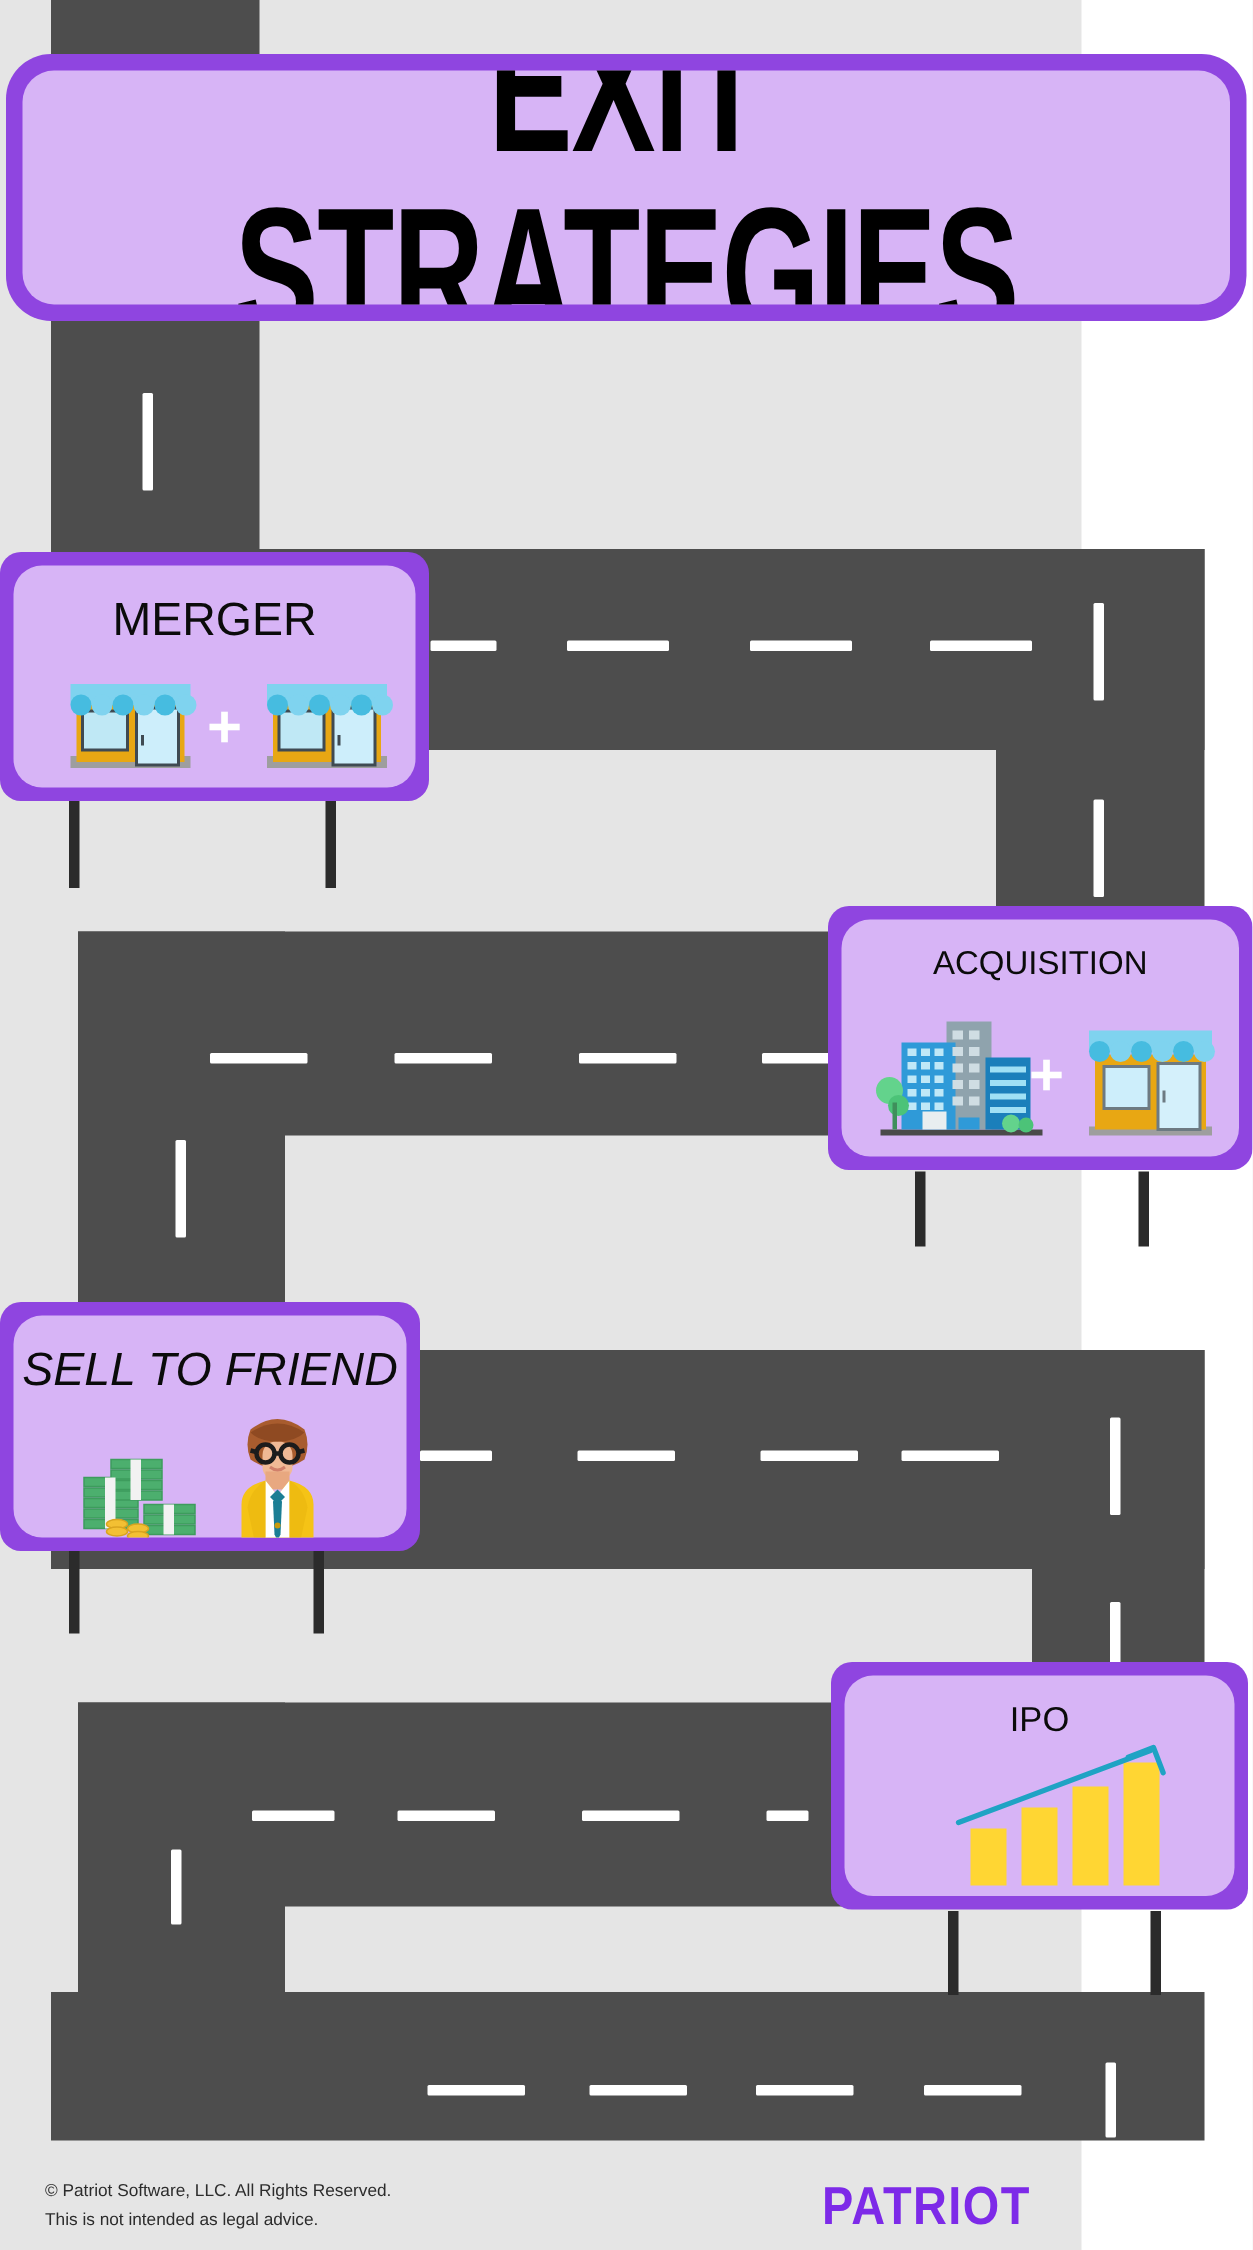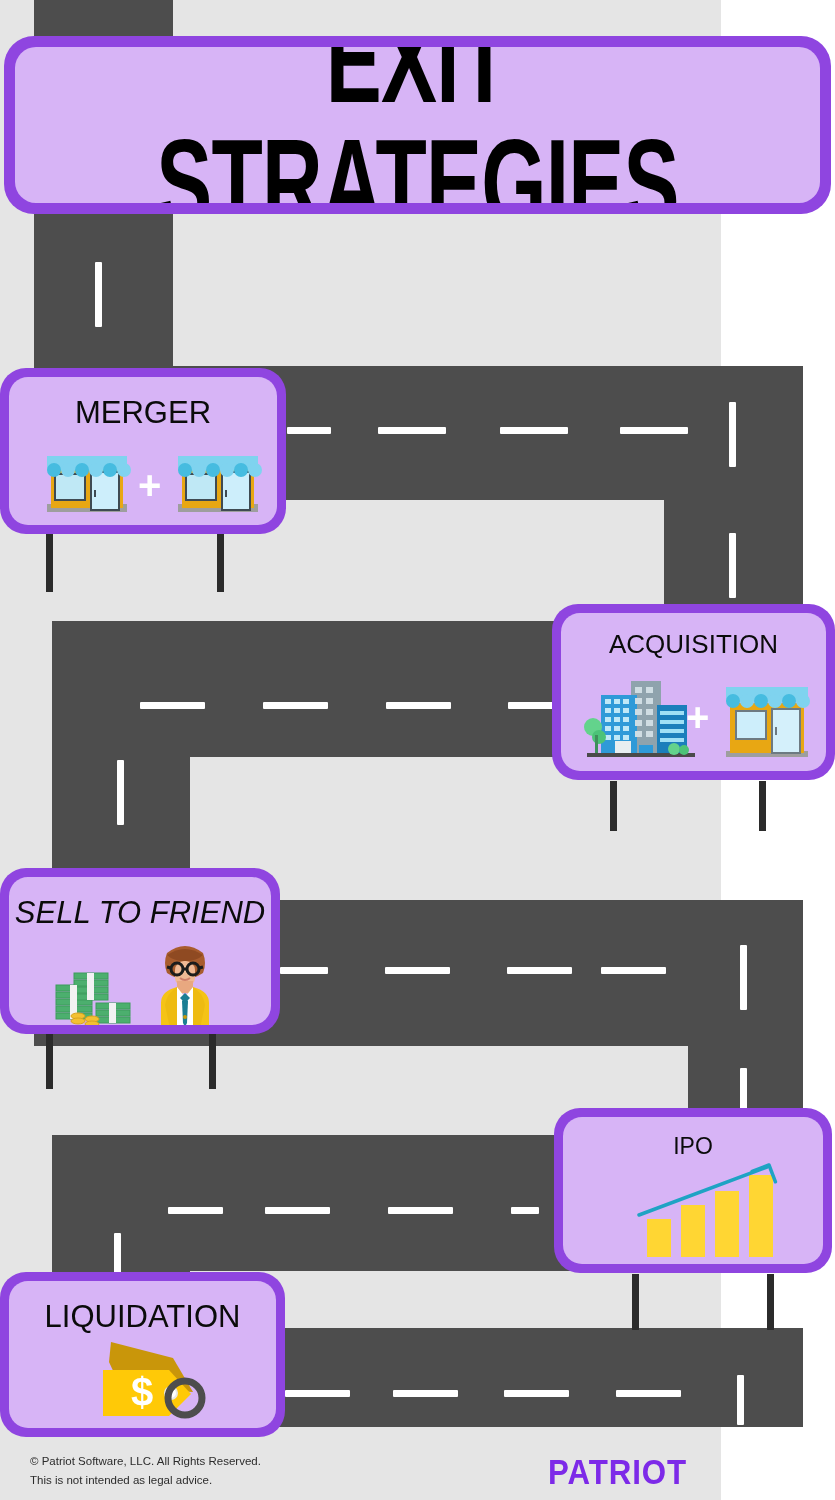--- a/index.html
+++ b/index.html
@@ -16,21 +16,21 @@
   .dash-h { position: absolute; background: #ffffff; height: 7px; border-radius:1px; }
   .dash-v { position: absolute; background: #ffffff; width: 7px; border-radius:1px; }
 
   
   .post { position: absolute; width: 7px; background: #2b2b2b; }
 
   
   .sign {
     position: absolute;
     background: #8f45e0;
-    border-radius: 26px;
+    border-radius: 14px;
     padding: 9px;
     box-shadow: 0 0 0 0 transparent;
   }
   .sign-inner {
     width: 100%; height: 100%;
     background: #d7b4f6;
     border-radius: 19px;
     position: relative;
     overflow: hidden;
   }
@@ -185,21 +185,21 @@
           <circle cx="55" cy="20" r="7" fill="#7fd3ef"></circle>
           <circle cx="69" cy="20" r="7" fill="#46bce0"></circle>
           <circle cx="83" cy="20" r="7" fill="#7fd3ef"></circle>
         </g>
       </svg>
     </div>
   </div>
 
   <div class="sign" style="left:552px; top:604px; width:283px; height:176px;">
     <div class="sign-inner">
-      <div class="sign-label" style="top:16px; font-size:26px;">ACQUISITION</div>
+      <div class="sign-label" style="top:16px; font-size:22px;">ACQUISITION</div>
 
       <svg class="art" style="left:18px; top:62px;" width="122" height="88" viewBox="0 0 122 88">
         <rect x="8" y="78" width="108" height="4" fill="#4a4a4a"></rect>
         <rect x="52" y="6" width="30" height="72" fill="#8fa3ad"></rect>
         <rect x="22" y="20" width="36" height="58" fill="#2f9ad8"></rect>
         <rect x="78" y="30" width="30" height="48" fill="#1b7fbb"></rect>
         <g fill="#bfe8f7">
           <rect x="26" y="24" width="6" height="5"></rect>
             <rect x="35" y="24" width="6" height="5"></rect>
             <rect x="44" y="24" width="6" height="5"></rect>
@@ -333,33 +333,20 @@
           <rect x="120" y="18" width="24" height="82"></rect>
         </g>
         <g stroke="#1fa3c4" stroke-width="3.5" fill="none" stroke-linecap="round">
           <line x1="10" y1="58" x2="138" y2="10"></line>
           <polyline points="122,8 140,8 140,26" transform="rotate(-21 140 8)" stroke-linejoin="round"></polyline>
         </g>
       </svg>
     </div>
   </div>
 
-  <div class="sign" style="left:0px; top:1272px; width:285px; height:165px;">
-    <div class="sign-inner">
-      <div class="sign-label" style="top:18px; font-size:31px;">LIQUIDATION</div>
-
-      <svg class="art" style="left:52px; top:55px;" width="160" height="92" viewBox="0 0 160 92">
-        <path d="M50 6 L112 22 L132 56 L60 52 L48 26 Z" fill="#c9960a"></path>
-        <path d="M42 34 L108 34 L130 58 L108 80 L42 80 Z" fill="#ffc907"></path>
-        <circle cx="110" cy="57" r="6" fill="#ffffff" stroke="#e8e8e8" stroke-width="2"></circle>
-        <circle cx="124" cy="62" r="17" fill="none" stroke="#4d4d4d" stroke-width="7"></circle>
-        <text x="70" y="70" font-family="Liberation Sans, sans-serif" font-size="40" font-weight="700" fill="#ffffff">$</text>
-      </svg>
-    </div>
-  </div>
 
   <div id="logo"><span>PATRIOT</span></div>
   <div id="footer">
     <div>© Patriot Software, LLC. All Rights Reserved.</div>
     <div>This is not intended as legal advice.</div>
   </div>
 
 </div>
 
 </body></html>

